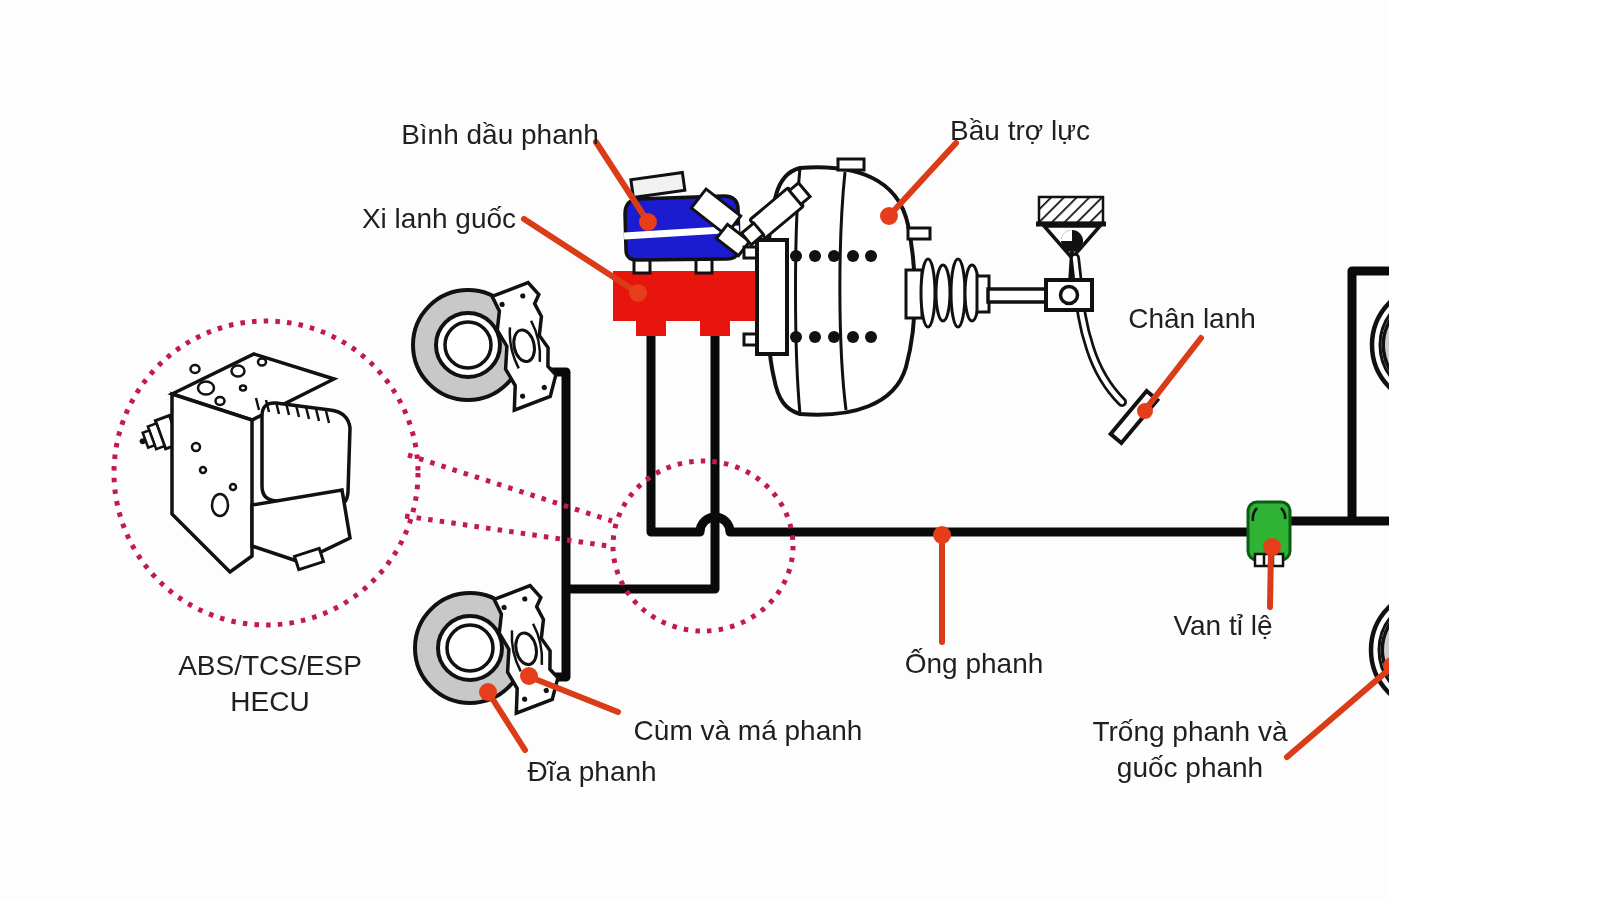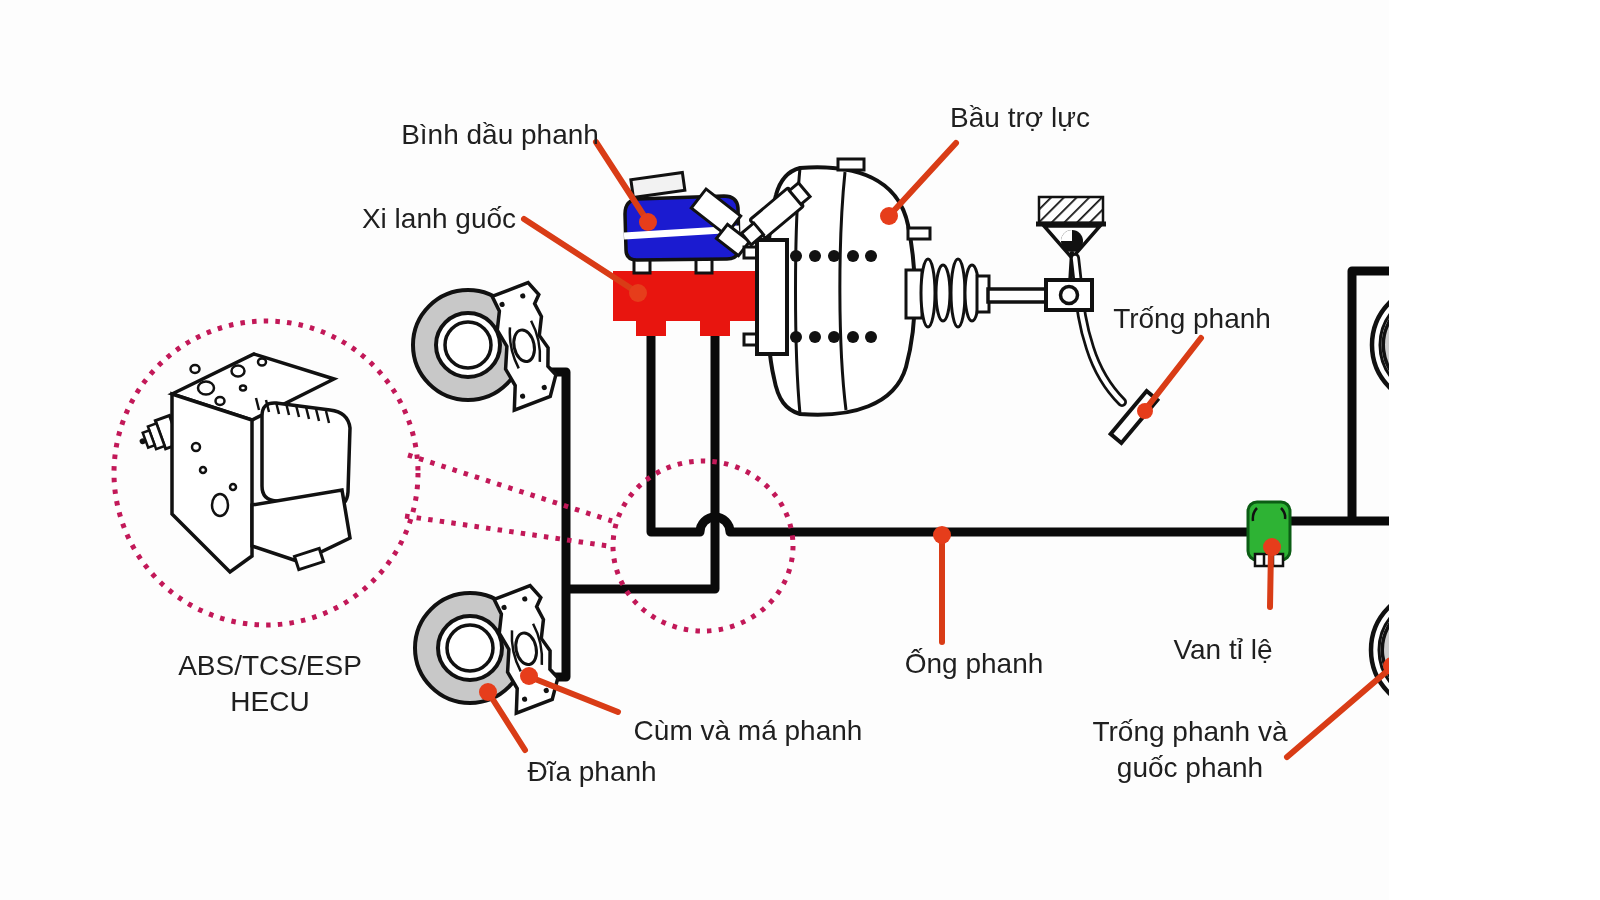--- a/index.html
+++ b/index.html
@@ -239,23 +239,23 @@
     <line class="leader" x1="490" y1="695" x2="525" y2="750"></line>
     <circle class="ldot" cx="488" cy="692" r="9"></circle>
 
     <line class="leader" x1="1392" y1="667" x2="1287" y2="757"></line>
     <circle class="ldot" cx="1392" cy="666" r="9"></circle>
   </g>
 </svg>
 
 <div class="label" style="left:500px;top:117px">Bình dầu phanh</div>
 <div class="label" style="left:439px;top:201px">Xi lanh guốc</div>
-<div class="label" style="left:1020px;top:100px">Bầu trợ lực</div>
-<div class="label" style="left:1192px;top:301px">Trống phanh</div>
-<div class="label" style="left:1223px;top:632px">Van tỉ lệ</div>
+<div class="label" style="left:1020px;top:113px">Bầu trợ lực</div>
+<div class="label" style="left:1192px;top:301px">Chân lanh</div>
+<div class="label" style="left:1223px;top:608px">Van tỉ lệ</div>
 <div class="label" style="left:974px;top:646px">Ống phanh</div>
 <div class="label" style="left:748px;top:713px">Cùm và má phanh</div>
 <div class="label" style="left:592px;top:754px">Đĩa phanh</div>
 <div class="label" style="left:270px;top:648px">
   <div>ABS/TCS/ESP</div>
   <div>HECU</div>
 </div>
 <div class="label" style="left:1190px;top:714px">
   <div>Trống phanh và</div>
   <div>guốc phanh</div>

